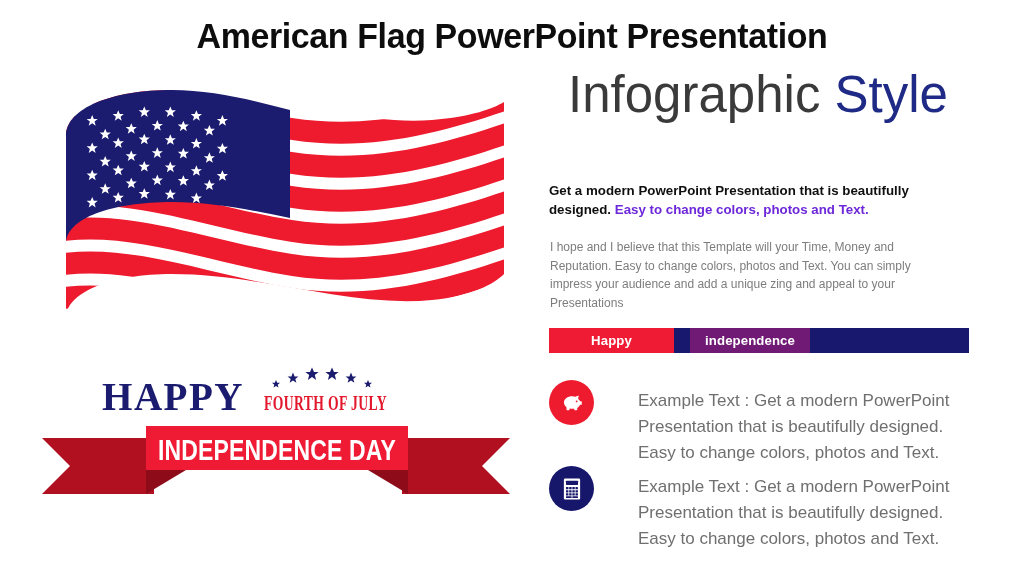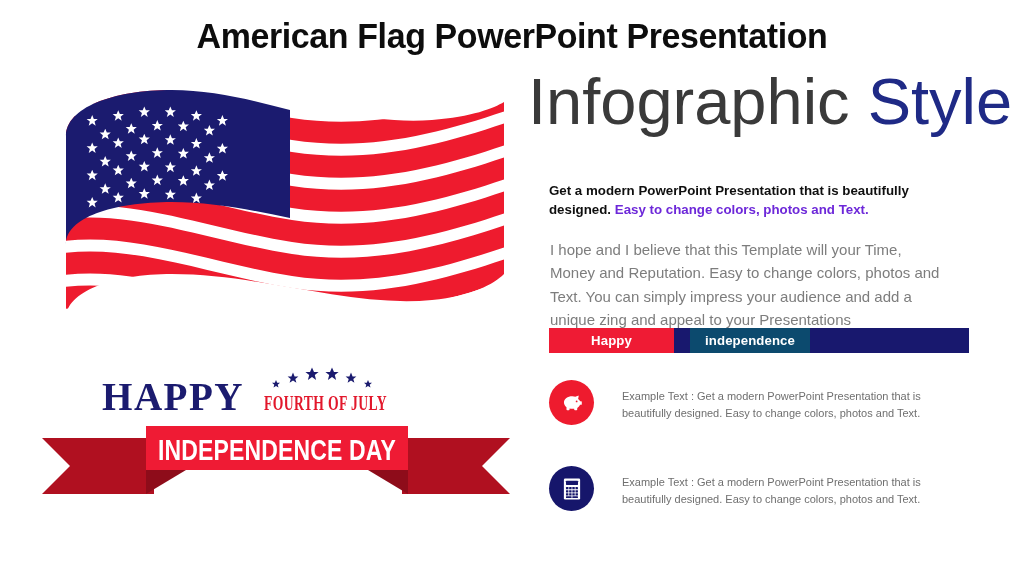--- a/index.html
+++ b/index.html
@@ -15,37 +15,37 @@
     position:absolute;left:0;top:16px;width:1024px;text-align:center;
     font-family:"Liberation Sans", sans-serif;
     font-weight:bold;font-size:35px;letter-spacing:-0.4px;
     color:#0d0d0d;white-space:nowrap;
     transform:scaleX(0.97);transform-origin:center top;
   }
 
   
   .subtitle{
     position:absolute;left:528px;top:68px;width:460px;
-    font-size:65px;font-weight:normal;line-height:1.05;
+    font-size:51px;font-weight:normal;line-height:1.05;
     white-space:nowrap;text-align:center;
   }
   .subtitle .part1{color:#3a3a3a;}
   .subtitle .part2{color:#1f2a86;}
 
   
   .lead{
     position:absolute;left:549px;top:182px;width:411px;
     font-size:13.3px;font-weight:bold;line-height:1.42;
   }
   .lead .dark{color:#0f0f0f;}
   .lead .muted{color:#6d28d9;}
 
   .body-copy{
     position:absolute;left:550px;top:238px;width:400px;
-    font-size:15px;line-height:1.55;color:#7d7d7d;
+    font-size:12px;line-height:1.55;color:#7d7d7d;
   }
 
   
   .tags{
     position:absolute;left:549px;top:328px;width:420px;
     display:flex;align-items:flex-start;
   }
   .tag{
     height:25px;line-height:25px;text-align:center;
     color:#ffffff;font-size:13.2px;font-weight:bold;
@@ -63,22 +63,22 @@
   }
   .feature-1{top:380px;}
   .feature-2{top:466px;}
   .feat-icon{
     width:45px;height:45px;border-radius:50%;
     flex:0 0 45px;display:flex;align-items:center;justify-content:center;
   }
   .feat-icon.red{background:#ee1b2e;}
   .feat-icon.navy{background:#16166b;}
   .feat-text{
-    margin-left:28px;margin-top:8px;width:340px;
-    font-size:11px;line-height:1.52;color:#6f6f6f;
+    margin-left:44px;margin-top:8px;width:340px;
+    font-size:17px;line-height:1.52;color:#6f6f6f;
   }
 
   
   .flag-art{position:absolute;left:52px;top:78px;width:455px;height:320px;}
   .banner-art{position:absolute;left:36px;top:362px;width:480px;height:160px;}
 </style>
 </head>
 <body>
 
 <div class="slide">
@@ -211,21 +211,21 @@
 
     <text x="241" y="98" fill="#ffffff" text-anchor="middle" font-family="'Liberation Sans', sans-serif" font-weight="bold" font-size="29" letter-spacing="0.2" textLength="238" lengthAdjust="spacingAndGlyphs">INDEPENDENCE DAY</text>
   </svg>
 
   <div class="lead"><span class="dark">Get a modern PowerPoint  Presentation that is beautifully designed. </span><span class="muted">Easy to change colors, photos and Text.</span></div>
 
   <div class="body-copy">I hope and I believe that this Template will your Time, Money and Reputation. Easy to change colors, photos and Text. You can simply impress your audience and add a unique zing and appeal to your Presentations</div>
 
   <div class="tags" style="background: rgb(24, 24, 110);">
     <div class="tag navy tag-happy" style="background: rgb(239, 27, 52);">Happy</div>
-    <div class="tag red tag-independence" style="background: #0c4a6e;">independence</div>
+    <div class="tag red tag-independence" style="background: #701a75;">independence</div>
   </div>
 
   <div class="feature feature-1">
     <div class="feat-icon red" style="background: rgb(238, 27, 46);">
       <svg width="28" height="28" viewBox="0 0 32 32">
         <g fill="#ffffff">
           <path d="M13.2,20.6 c-0.9,-0.6 -1.5,-1.3 -1.5,-1.3 l-1.3,2.1 c-0.2,0.3 -0.6,0.3 -0.8,0 l-1.3,-2.1
                    c0,0 -0.6,0.7 -1.5,1.3 l0,-5.4 c0.9,0.6 1.5,1.3 1.5,1.3 l1.3,-2.1 c0.2,-0.3 0.6,-0.3 0.8,0
                    l1.3,2.1 c0,0 0.6,-0.7 1.5,-1.3 Z" opacity="0"></path>
           <path d="M16.4,8.3 c-5.5,0 -9.6,3.1 -9.6,7.2 c0,2.1 1.1,4 2.9,5.3 l0,2.6 c0,0.5 0.4,0.9 0.9,0.9

